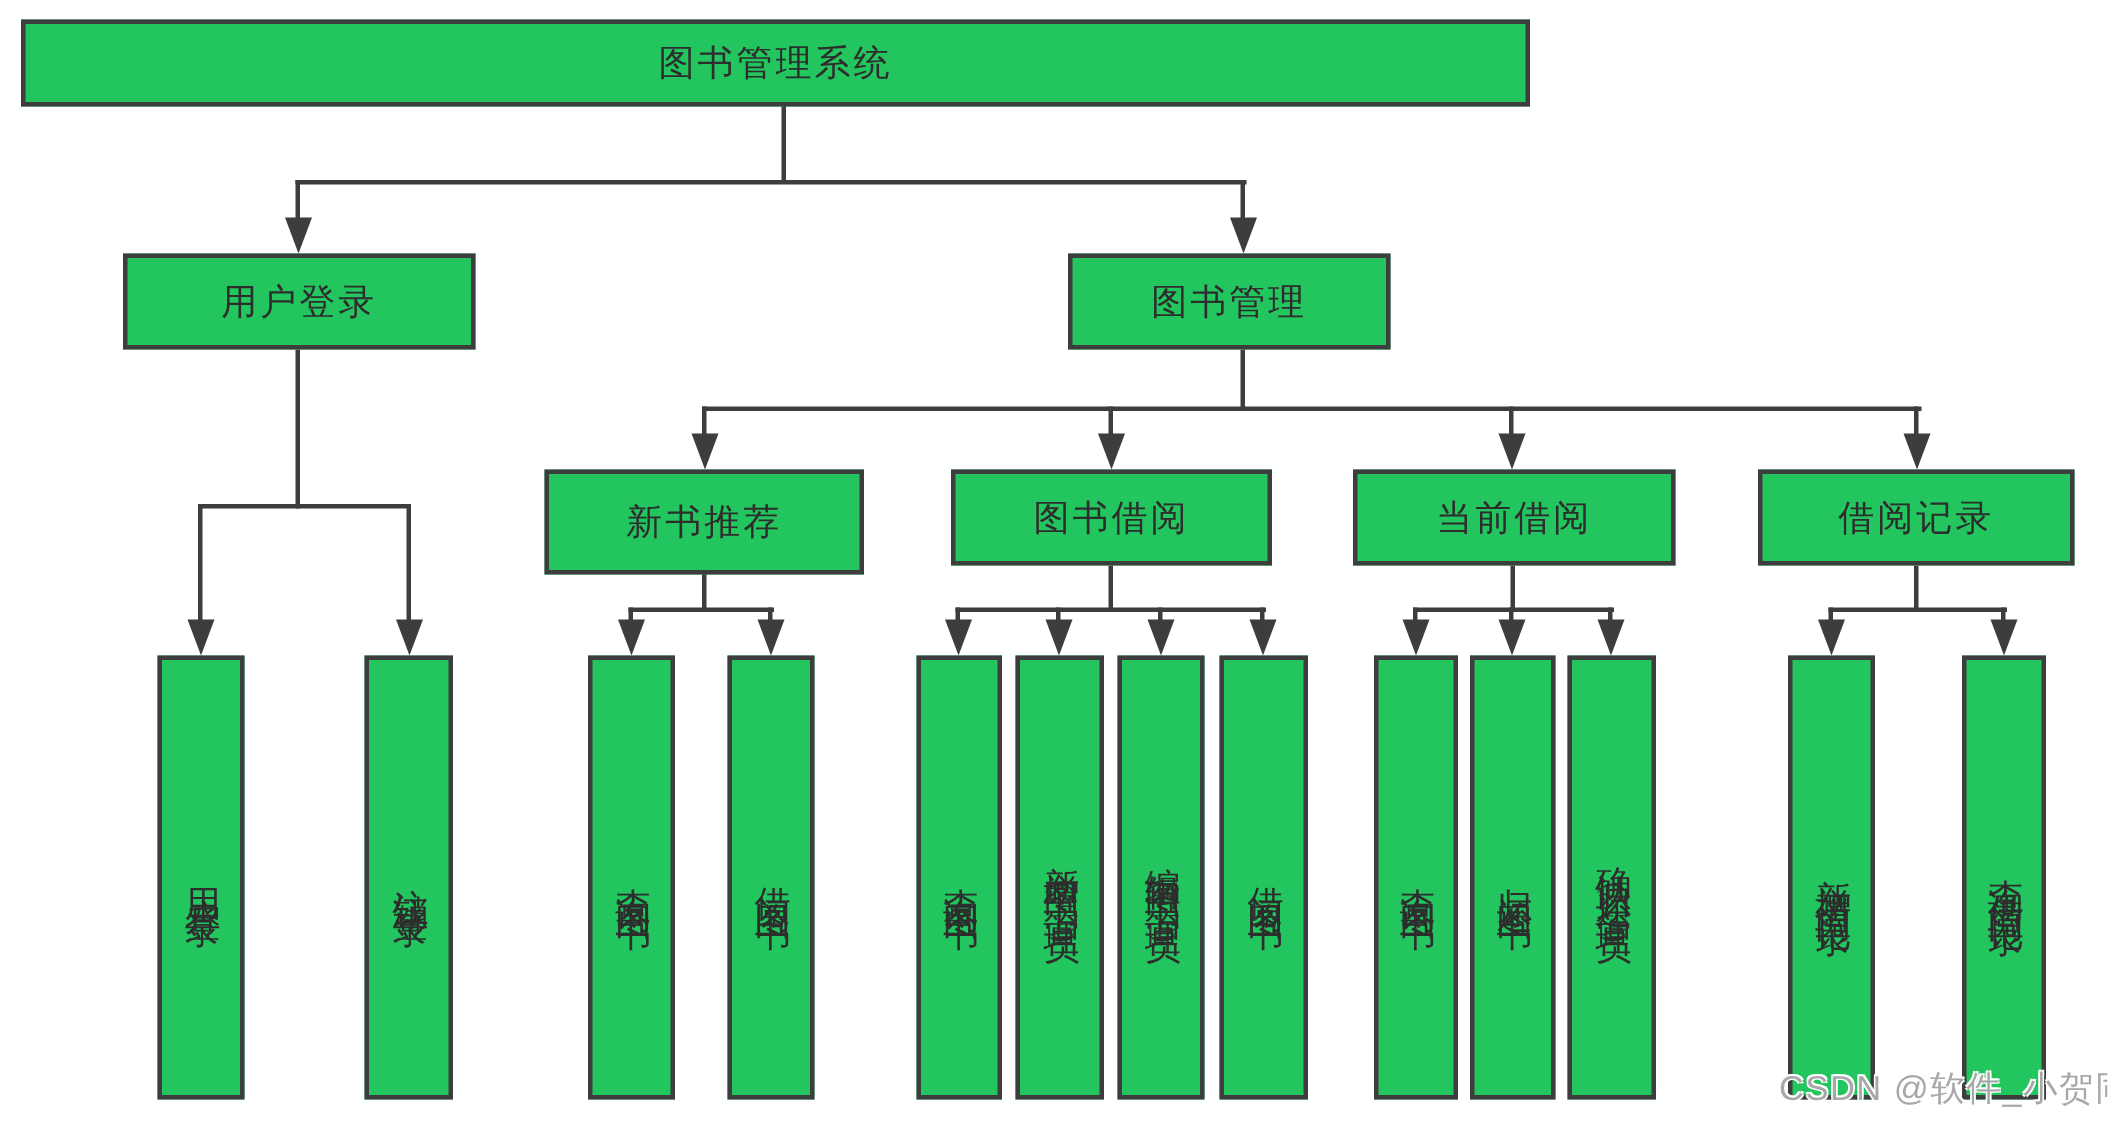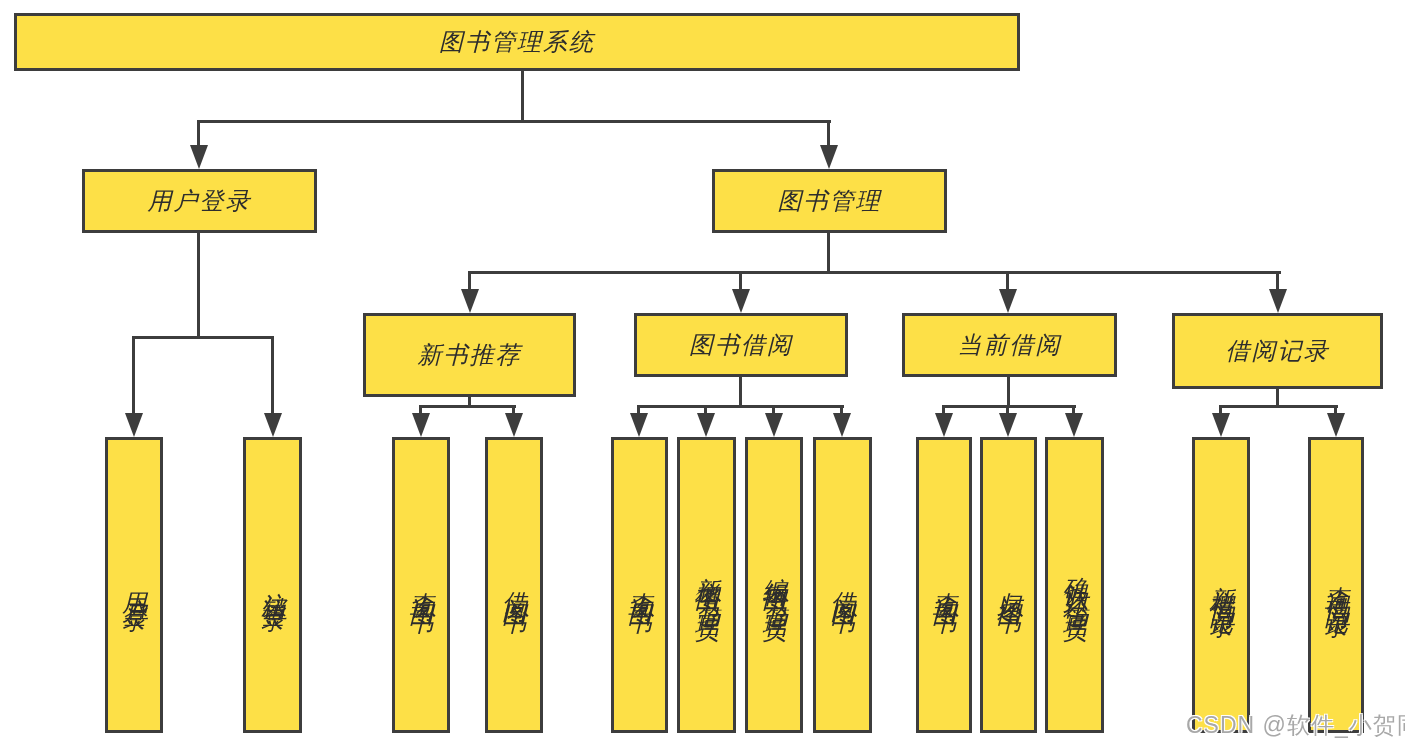--- a/index.html
+++ b/index.html
@@ -12,27 +12,26 @@
     width: 1405px;
     height: 747px;
     background: #ffffff;
     overflow: hidden;
     font-family: "Liberation Sans", "DejaVu Sans", sans-serif;
   }
   .box {
     position: absolute;
     box-sizing: border-box;
     border: 3px solid #3d3d3d;
-    background: #fde047;
+    background: #22c55e;
     display: flex;
     align-items: center;
     justify-content: center;
     color: #2d2d2d;
     z-index: 2;
-    font-style: italic;
   }
   .box.h .lbl {
     font-size: 24px;
     letter-spacing: 2px;
     white-space: nowrap;
   }
   .box.v .lbl {
     writing-mode: vertical-rl;
     text-orientation: mixed;
     font-size: 24px;
@@ -77,21 +76,21 @@
   <div class="vline" style="left:521px; top:70px; width:3px; height:52px;"></div>
   <div class="hline" style="left:197px; top:120px; width:634px; height:3px;"></div>
   <div class="vline" style="left:197px; top:120px; width:3px; height:27px;"></div>
   <div class="arrow" style="left:190px; top:145px;"></div>
   <div class="vline" style="left:827px; top:120px; width:3px; height:27px;"></div>
   <div class="arrow" style="left:820px; top:145px;"></div>
 
   <div class="box h" style="left:82px; top:169px; width:235px; height:64px;">
     <span class="lbl">用户登录</span>
   </div>
-  <div class="box h" style="left:712px; top:169px; width:235px; height:64px;">
+  <div class="box h" style="left:712px; top:169px; width:215px; height:64px;">
     <span class="lbl">图书管理</span>
   </div>
 
   <div class="vline" style="left:197px; top:233px; width:3px; height:106px;"></div>
   <div class="hline" style="left:132px; top:336px; width:142px; height:3px;"></div>
   <div class="vline" style="left:132px; top:336px; width:3px; height:80px;"></div>
   <div class="arrow" style="left:125px; top:413px;"></div>
   <div class="vline" style="left:271px; top:336px; width:3px; height:80px;"></div>
   <div class="arrow" style="left:264px; top:413px;"></div>
 
@@ -99,30 +98,30 @@
   <div class="hline" style="left:468px; top:271px; width:813px; height:3px;"></div>
   <div class="vline" style="left:468px; top:271px; width:3px; height:20px;"></div>
   <div class="arrow" style="left:461px; top:289px;"></div>
   <div class="vline" style="left:739px; top:271px; width:3px; height:20px;"></div>
   <div class="arrow" style="left:732px; top:289px;"></div>
   <div class="vline" style="left:1006px; top:271px; width:3px; height:20px;"></div>
   <div class="arrow" style="left:999px; top:289px;"></div>
   <div class="vline" style="left:1276px; top:271px; width:3px; height:20px;"></div>
   <div class="arrow" style="left:1269px; top:289px;"></div>
 
-  <div class="box h" style="left:363px; top:313px; width:213px; height:84px;">
+  <div class="box h" style="left:363px; top:313px; width:213px; height:70px;">
     <span class="lbl">新书推荐</span>
   </div>
   <div class="box h" style="left:902px; top:313px; width:215px; height:64px;">
     <span class="lbl">当前借阅</span>
   </div>
   <div class="box h" style="left:634px; top:313px; width:214px; height:64px;">
     <span class="lbl">图书借阅</span>
   </div>
-  <div class="box h" style="left:1172px; top:313px; width:211px; height:76px;">
+  <div class="box h" style="left:1172px; top:313px; width:211px; height:64px;">
     <span class="lbl">借阅记录</span>
   </div>
 
   <div class="vline" style="left:468px; top:377px; width:3px; height:31px;"></div>
   <div class="hline" style="left:419px; top:405px; width:97px; height:3px;"></div>
   <div class="vline" style="left:419px; top:405px; width:3px; height:10px;"></div>
   <div class="arrow" style="left:412px; top:413px;"></div>
   <div class="vline" style="left:512px; top:405px; width:3px; height:10px;"></div>
   <div class="arrow" style="left:505px; top:413px;"></div>
 

